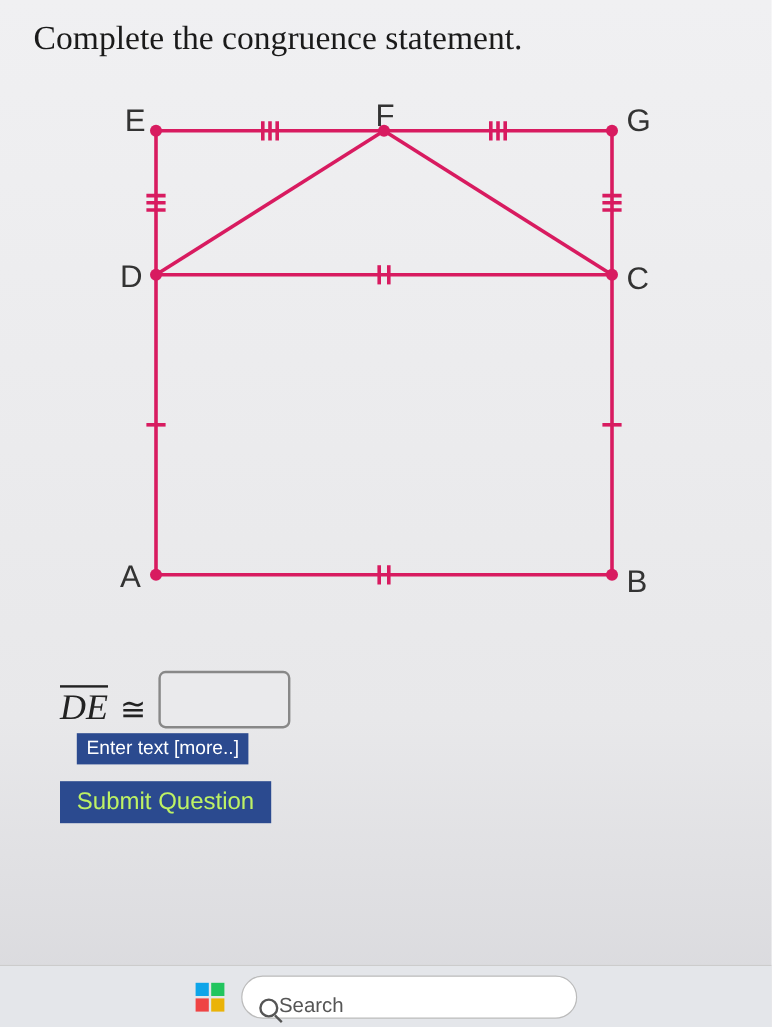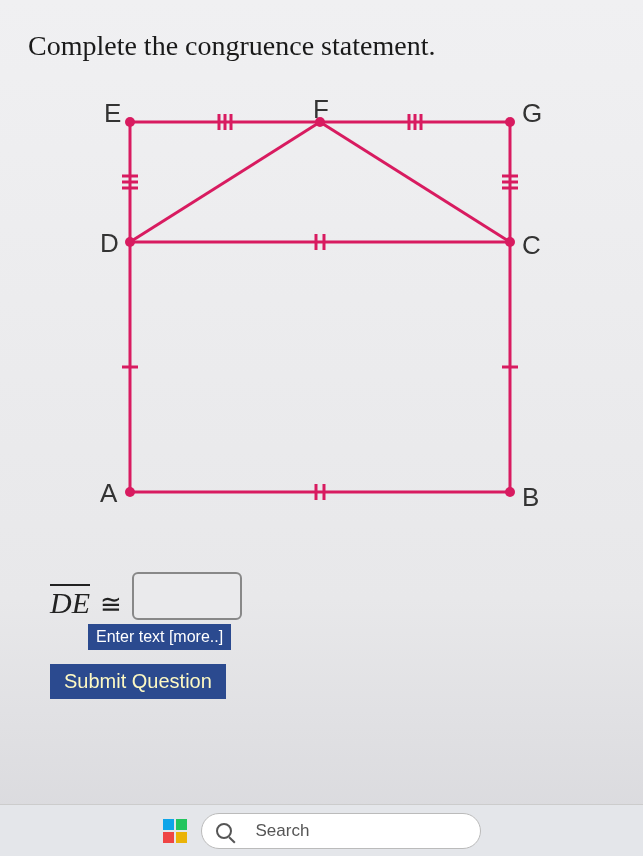--- a/index.html
+++ b/index.html
@@ -7,21 +7,21 @@
       width: 643px;
       height: 856px;
       background: linear-gradient(to bottom, #f0f0f2 0%, #e8e8ea 70%, #d8d8dc 100%);
       font-family: Georgia, 'Times New Roman', serif;
       position: relative;
       overflow: hidden;
     }
     .question-title {
       font-size: 28px;
       color: #1a1a1a;
-      padding: 30px 20px 0 28px;
+      padding: 17px 20px 0 28px;
       font-weight: normal;
     }
     .figure-container {
       position: relative;
       width: 500px;
       height: 460px;
       margin: 30px 0 0 70px;
     }
     .answer-row {
       display: flex;
@@ -52,33 +52,33 @@
       width: 110px;
       height: 48px;
       border: 2px solid #888;
       border-radius: 6px;
       background: #eaeaec;
       font-size: 22px;
       padding: 0 8px;
       outline: none;
     }
     .hint {
-      margin: 4px 0 0 88px;
+      margin: 4px 0 0 64px;
     }
     .hint-inner {
       background: #2b4a8f;
       color: #fff;
       font-size: 16px;
       padding: 4px 8px;
       display: inline-block;
       font-family: Arial, sans-serif;
     }
     .submit-btn {
       background: #2b4a8f;
-      color: #fef9c3;
+      color: #bef264;
       font-size: 20px;
       padding: 6px 14px;
       margin: 14px 0 0 50px;
       border: none;
       display: inline-block;
       font-family: Arial, sans-serif;
       cursor: pointer;
     }
     .taskbar {
       position: absolute;
@@ -106,23 +106,23 @@
     .win-icon div:nth-child(2){ background:#22c55e; }
     .win-icon div:nth-child(3){ background:#ef4444; }
     .win-icon div:nth-child(4){ background:#eab308; }
     .search-pill {
       background: #fff;
       border: 1px solid #bbb;
       border-radius: 20px;
       height: 36px;
       width: 280px;
       display: flex;
-      align-items: center;
+      align-items: flex-end;
       padding: 0 14px;
-      gap: 24px;
+      gap: 1px;
       color: #555;
       font-family: Arial, sans-serif;
       font-size: 17px;
     }
     .mag {
       width: 16px;
       height: 16px;
       border: 2px solid #555;
       border-radius: 50%;
       position: relative;

